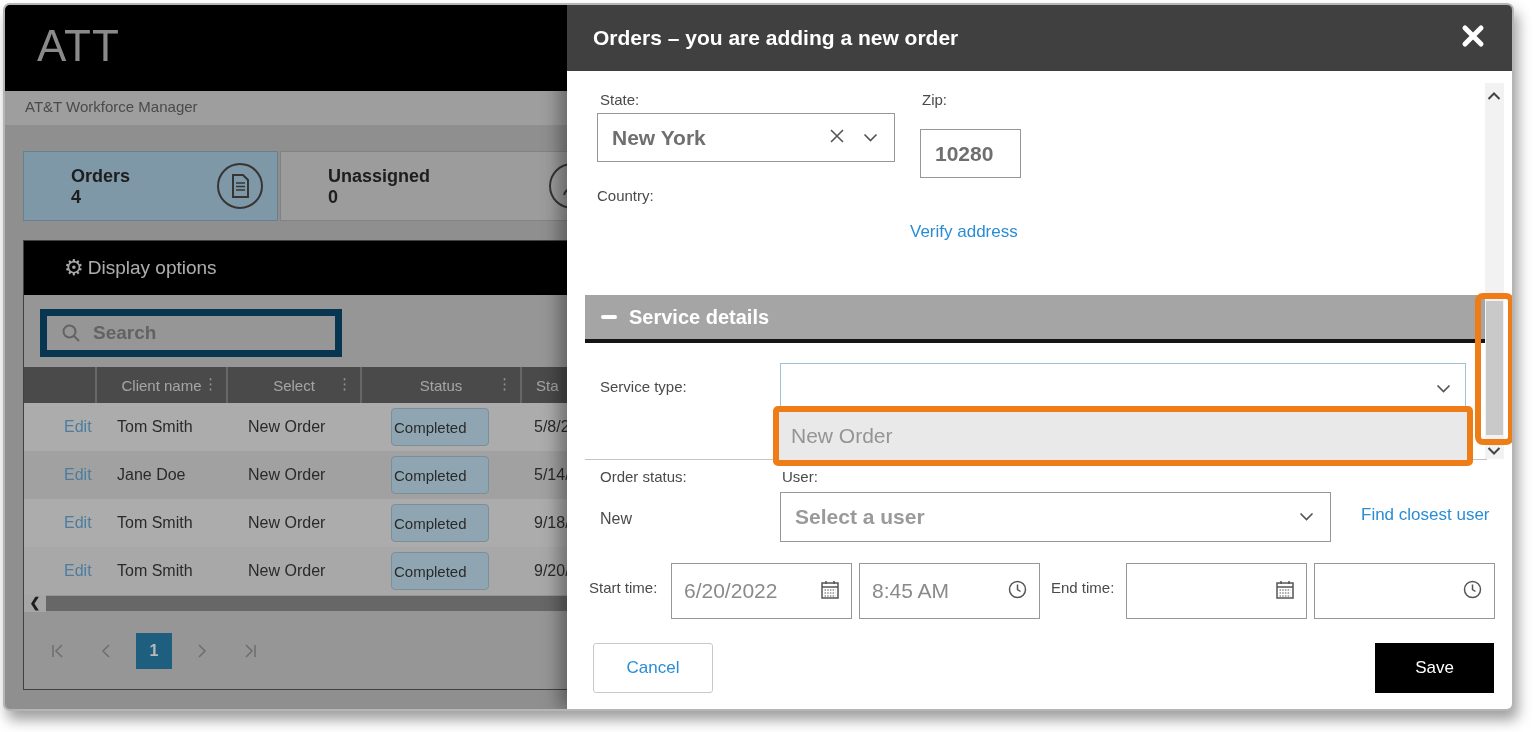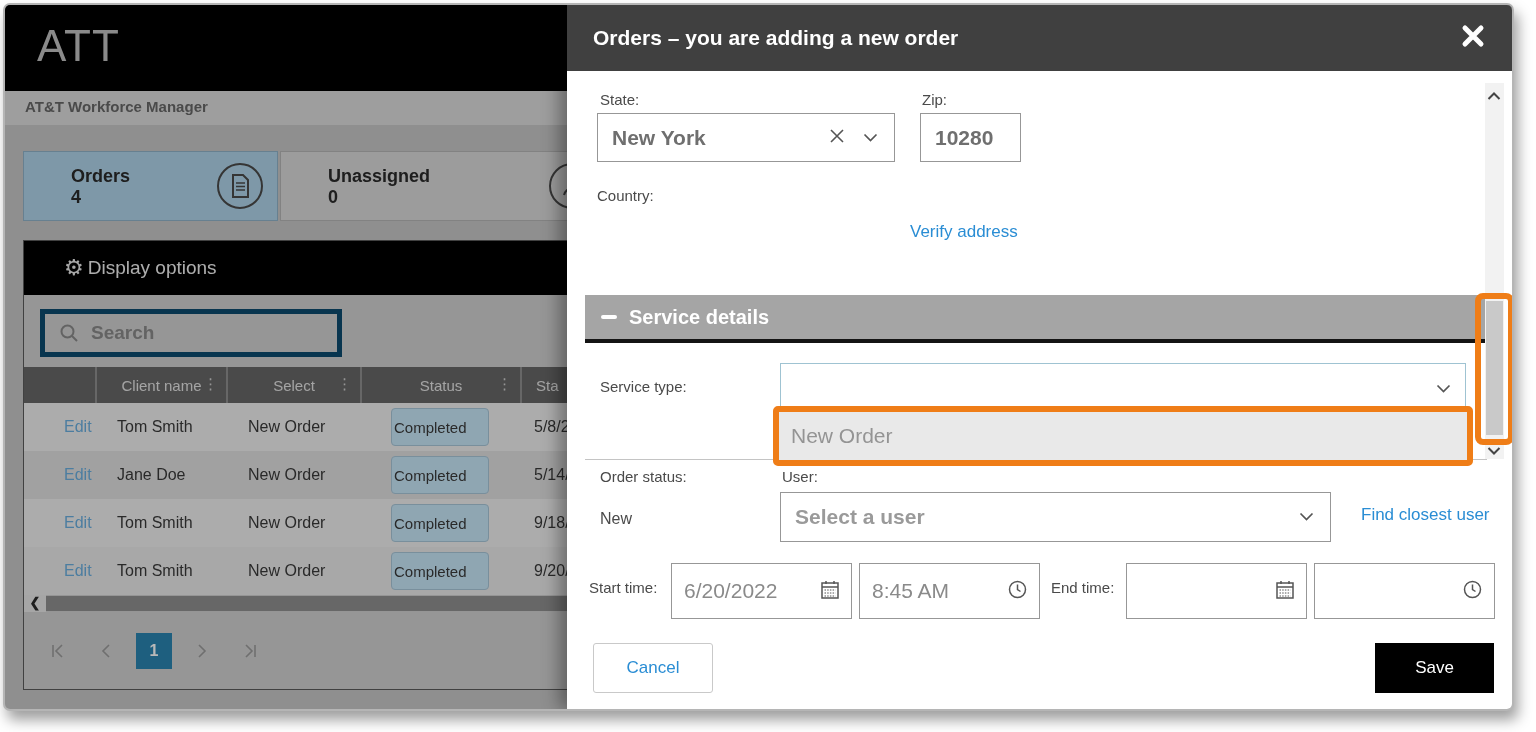--- a/index.html
+++ b/index.html
@@ -7,41 +7,41 @@
   .stage { position:relative; width:1536px; height:732px; background:#fff; overflow:hidden; }
   .screen { position:absolute; left:3px; top:3px; width:1511px; height:708px;
             border:2px solid #b5b5b5; border-radius:7px; overflow:hidden; background:#c7c7c7;
             box-shadow:4px 9px 14px rgba(0,0,0,.38); }
 
   
   .app { position:absolute; inset:0; z-index:1; }
   .app-header { position:absolute; left:0; top:0; width:100%; height:86px; background:#000; }
   .logo { position:absolute; left:32px; top:16px; font-size:44px; color:#c0c0c0; letter-spacing:1px; }
   .subbar { position:absolute; left:0; top:86px; width:100%; height:34px; background:#dcdcdc; }
-  .subbar span { position:absolute; left:20px; top:7px; font-size:15px; color:#676767;font-weight:bold; }
+  .subbar span { position:absolute; left:20px; top:7px; font-size:15px; color:#676767; }
 
   .tabs { position:absolute; left:18px; top:146px; height:70px; }
   .tab { position:absolute; top:0; height:70px; display:flex; align-items:center;padding-left:23px; }
   .tab-orders { left:0; width:255px; background:#afd3e9; border:1px solid #8fb2c8; }
   .tab-unassigned { left:257px; width:330px; background:#d9d9d9; border:1px solid #b5b5b5; }
   .tab-text { margin-left:24px; flex:1; }
   .tab-label { font-size:18px; font-weight:bold; color:#2a2a2a; line-height:22px; }
   .tab-count { font-size:18px; font-weight:bold; color:#2a2a2a; line-height:20px; }
   .tab-ico { width:46px; height:46px; border:2px solid #4a4a4a; border-radius:50%;
              display:flex; align-items:center; justify-content:center; margin-right:14px; color:#4a4a4a; }
 
   .card { position:absolute; left:18px; top:235px; width:1475px; height:450px;
           background:#d0d0d0; border:1px solid #5a5a5a; }
   .card-header { position:absolute; left:0; top:0; width:100%; height:54px; background:#000;
                  display:flex; align-items:center; }
   .gear { color:#e8e8e8; font-size:22px; margin-left:40px; }
   .card-title { color:#f0f0f0; font-size:19px; margin-left:4px; }
 
   .search-box { position:absolute; left:16px; top:68px; width:302px; height:48px;
-                border:5px solid #0c4a6e; display:flex; align-items:center; background:transparent; }
+                border:7px solid #0c4a6e; display:flex; align-items:center; background:transparent; }
   .search-box svg { margin-left:14px; color:#8a8a8a; }
   .search-box input { border:none; outline:none; background:transparent; margin-left:12px;
                       font-family:"Liberation Sans",sans-serif;
                       font-size:19px; font-weight:bold; color:#8a8a8a; width:220px; }
   .search-box input::placeholder { color:#8a8a8a; opacity:1; }
 
   .thead { position:absolute; left:0; top:126px; width:100%; height:36px; display:grid;
            grid-template-columns:71px 131px 134px 160px 1fr; }
   .th { background:#676767; color:#e3e3e3; font-size:15px; display:flex; align-items:center;
         justify-content:center; position:relative; border-left:2px solid #8f8f8f; }
@@ -294,21 +294,21 @@
             </svg>
       </span>
       <span class="chev">
         <svg width="15" height="10" viewBox="0 0 15 10">
               <path d="M1.5 1.5l6 6 6-6" fill="none" stroke="currentColor" stroke-width="1.7"></path>
             </svg>
       </span>
     </div>
 
     <div class="flabel" style="left:355px; top:86px;">Zip:</div>
-    <div class="combo" style="left:353px; top:108px; width:101px; height:49px;">
+    <div class="combo" style="left:353px; top:124px; width:101px; height:49px;">
       <span class="val">10280</span>
     </div>
 
     <div class="flabel" style="left:30px; top:182px;">Country:</div>
     <div class="link" style="left:343px; top:217px;">Verify address</div>
 
     <div class="section-bar">
       <span class="minus-ico"></span>
       <span class="section-title">Service details</span>
     </div>

